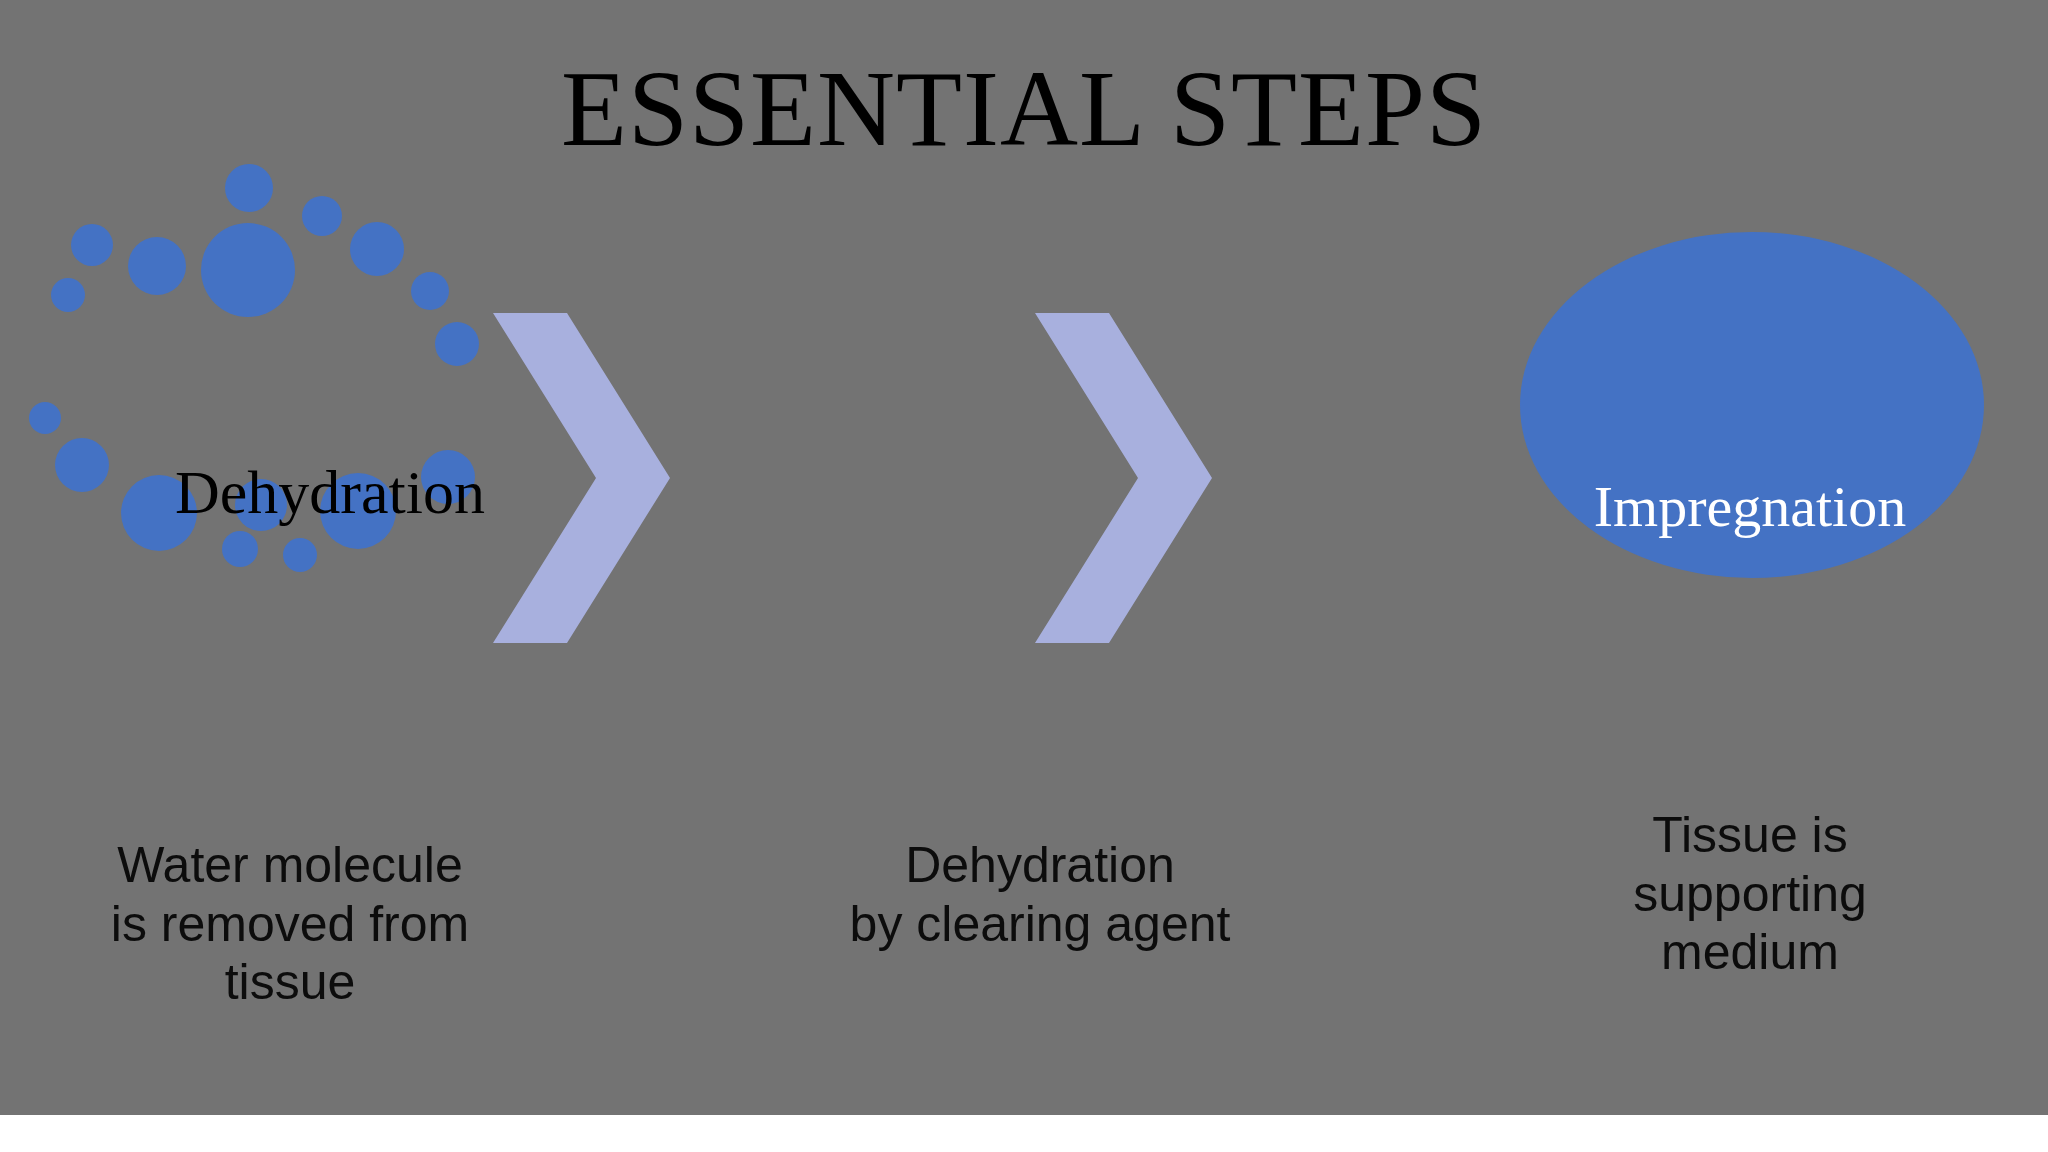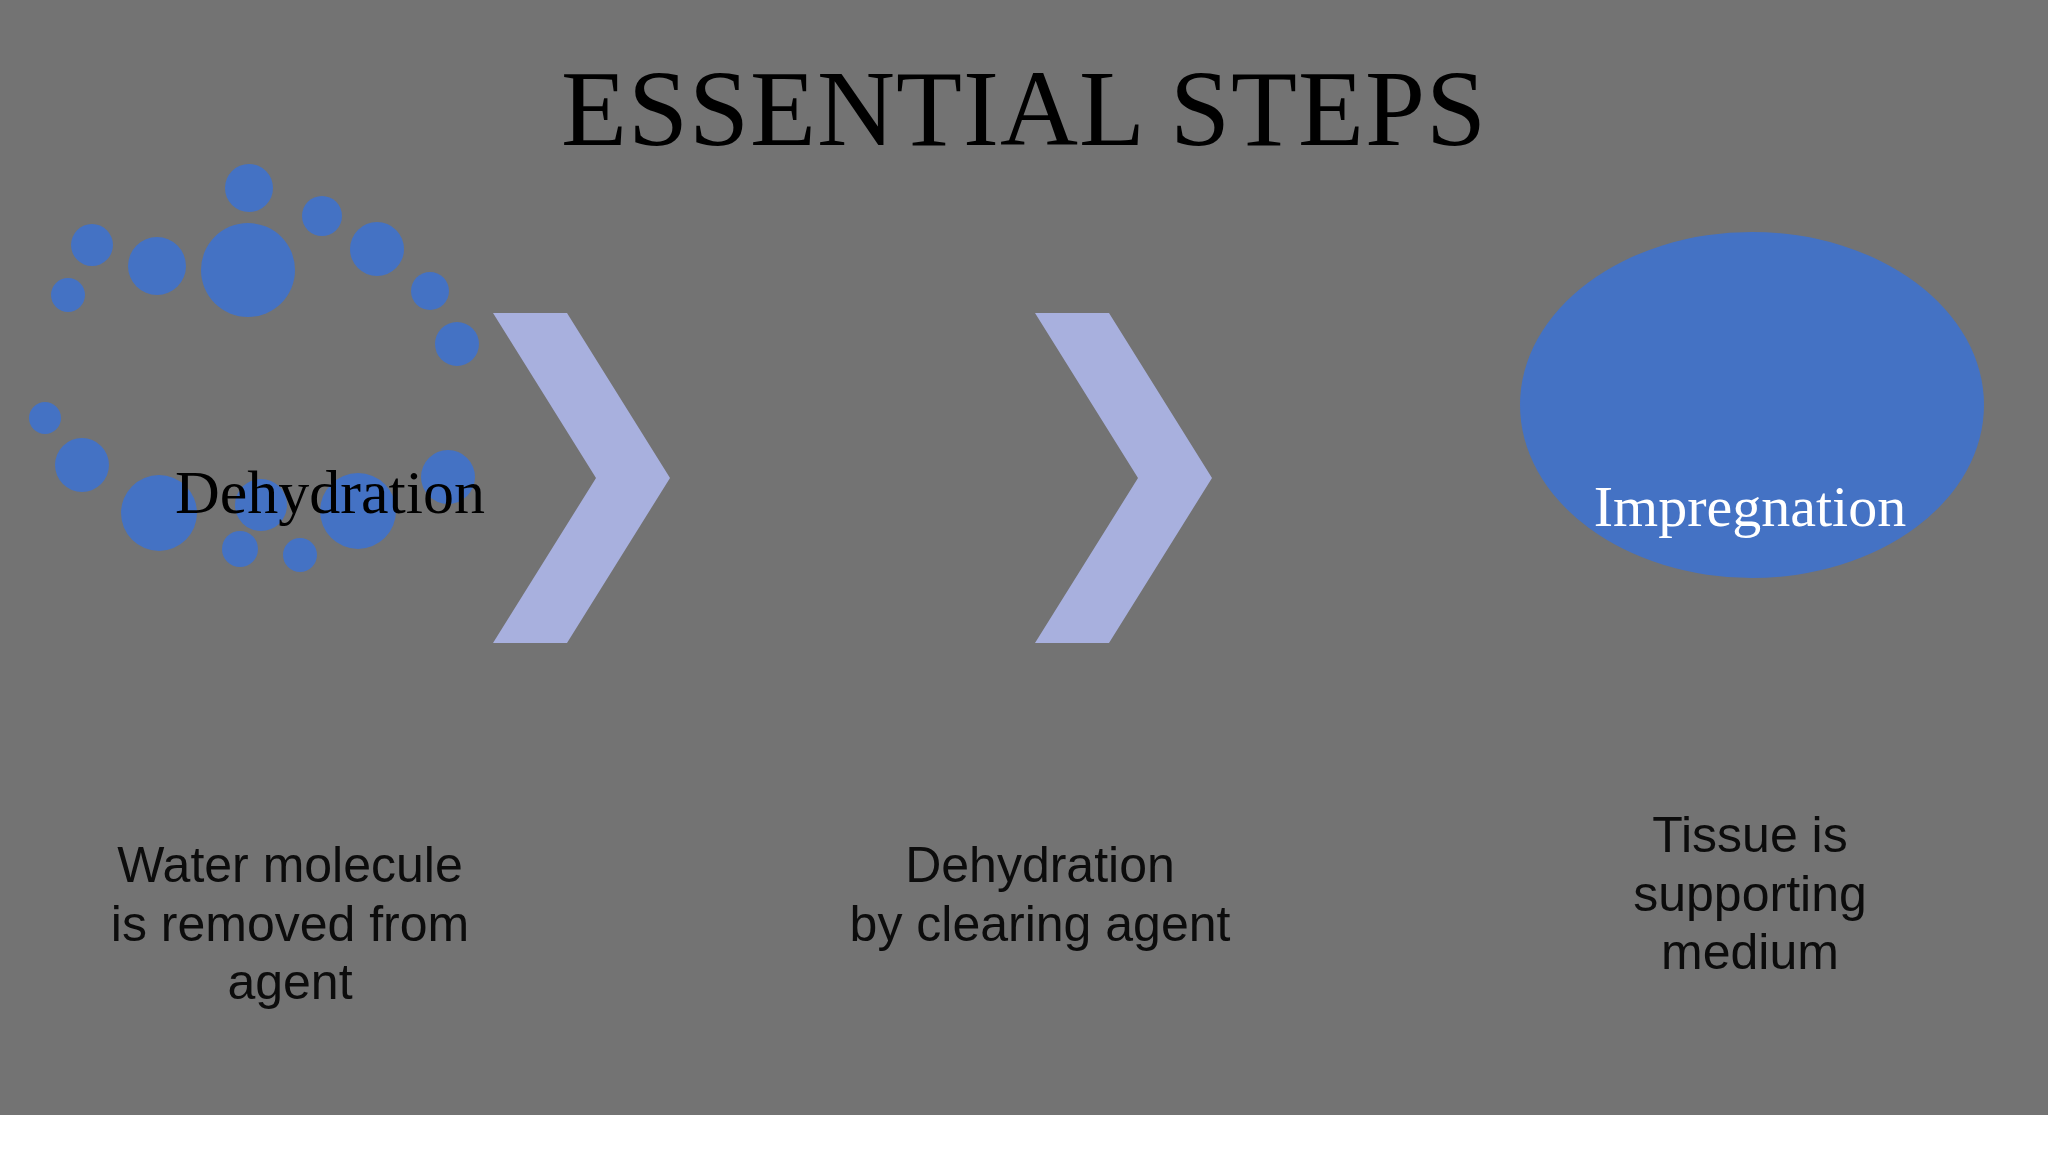--- a/index.html
+++ b/index.html
@@ -136,21 +136,21 @@
   </svg>
 
   <div class="step-label" id="label-dehydration">Dehydration</div>
 
 
   <div class="step-label" id="label-impregnation">Impregnation</div>
 
   <div class="caption" id="caption-1">
     <span class="caption-line">Water molecule</span>
     <span class="caption-line">is removed from</span>
-    <span class="caption-line">agent</span>
+    <span class="caption-line">tissue</span>
   </div>
 
   <div class="caption" id="caption-2">
     <span class="caption-line">Dehydration</span>
     <span class="caption-line">by clearing agent</span>
   </div>
 
   <div class="caption" id="caption-3">
     <span class="caption-line">Tissue is</span>
     <span class="caption-line">supporting</span>

